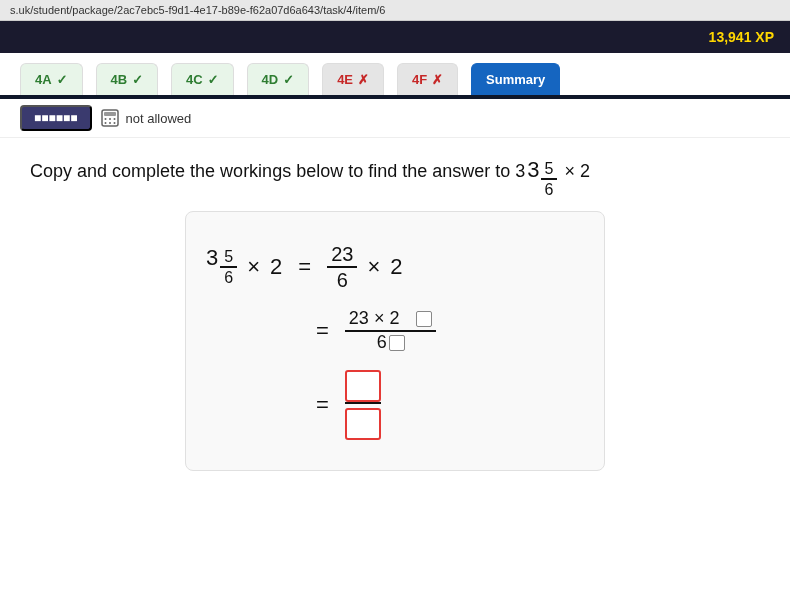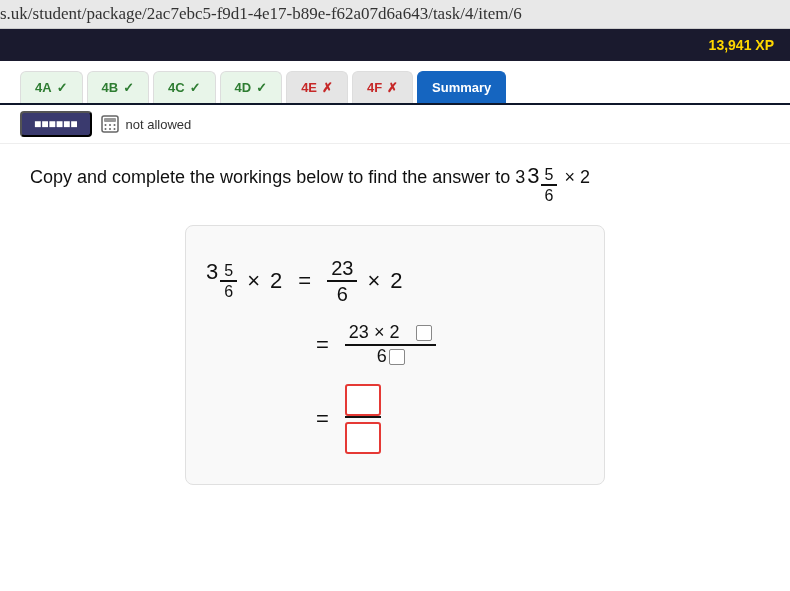--- a/index.html
+++ b/index.html
@@ -6,25 +6,24 @@
     body {
       font-family: Arial, sans-serif;
       background: #f0f0f0;
       width: 790px;
       min-height: 591px;
       overflow: hidden;
     }
 
     .url-bar {
       background: #e8e8e8;
-      padding: 4px 0;
-      font-size: 17px;
+      padding: 4px 10px;
+      font-size: 11px;
       color: #333;
       border-bottom: 1px solid #ccc;
-      font-family: Liberation Serif, serif;
     }
 
     .top-bar {
       background: #1a1a2e;
       padding: 8px 16px;
       display: flex;
       justify-content: flex-end;
       align-items: center;
       text-align: right;
     }
@@ -33,22 +32,22 @@
       color: #ffd700;
       font-size: 14px;
       font-weight: bold;
     }
 
     .tab-bar {
       background: #fff;
       padding: 10px 20px 0 20px;
       display: flex;
       align-items: flex-end;
-      gap: 4px;
-      border-bottom: 2px solid #0f172a;
+      gap: 13px;
+      border-bottom: 4px solid #0f172a;
     }
 
     .tab {
       padding: 8px 14px;
       border-radius: 6px 6px 0 0;
       font-size: 13px;
       font-weight: 600;
       display: flex;
       align-items: center;
       gap: 5px;
@@ -102,21 +101,21 @@
 
     .main-content {
       background: #fff;
       padding: 20px 30px;
       min-height: 480px;
     }
 
     .question-text {
       font-size: 18px;
       color: #111;
-      margin-bottom: 20px;
+      margin-bottom: 12px;
       line-height: 1.5;
     }
 
     .sub-text {
       font-size: 16px;
       color: #333;
       margin-bottom: 24px;
     }
 
     .workings-box {

